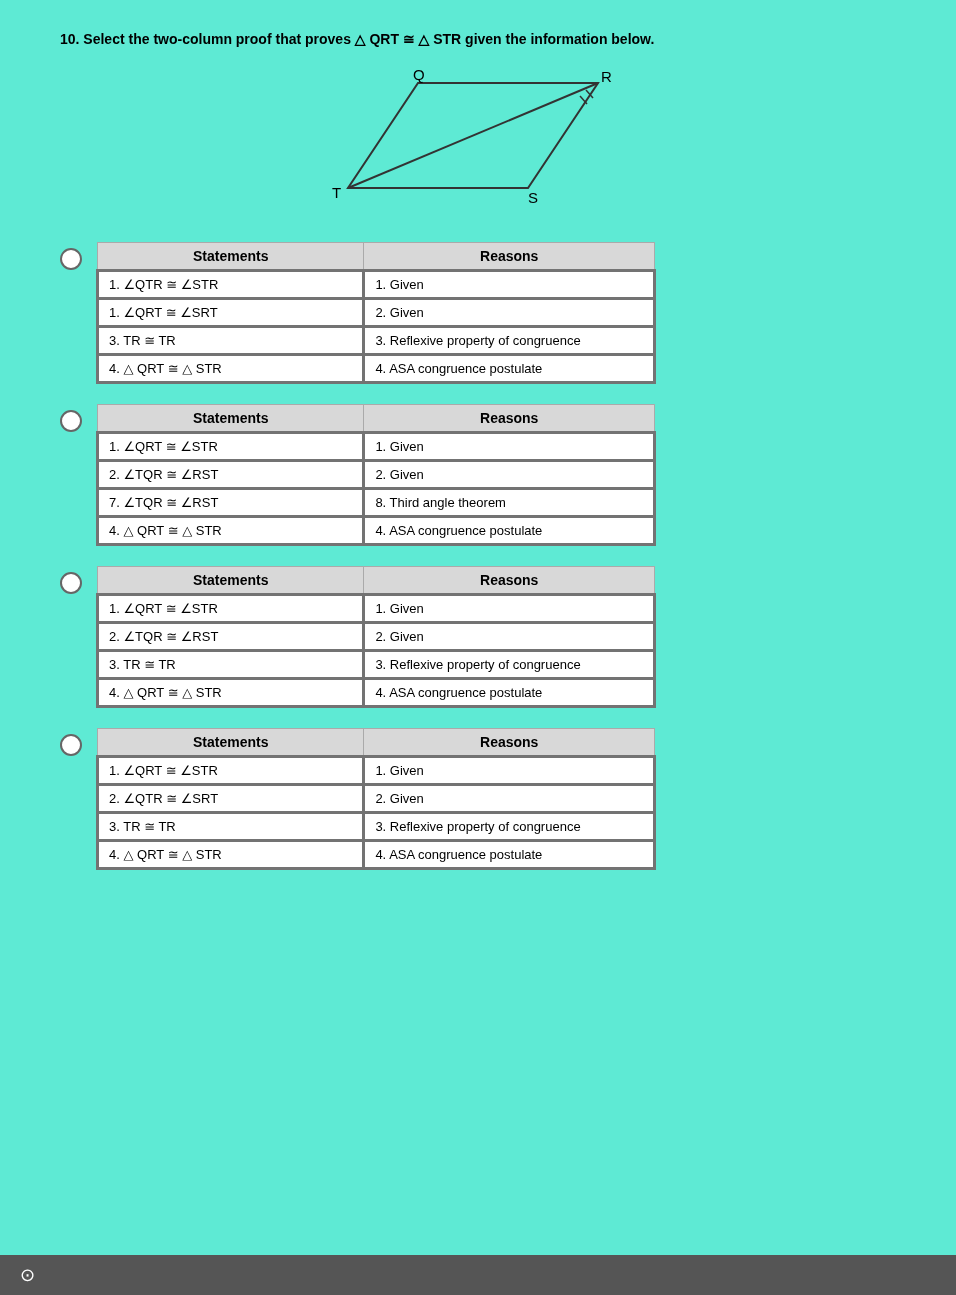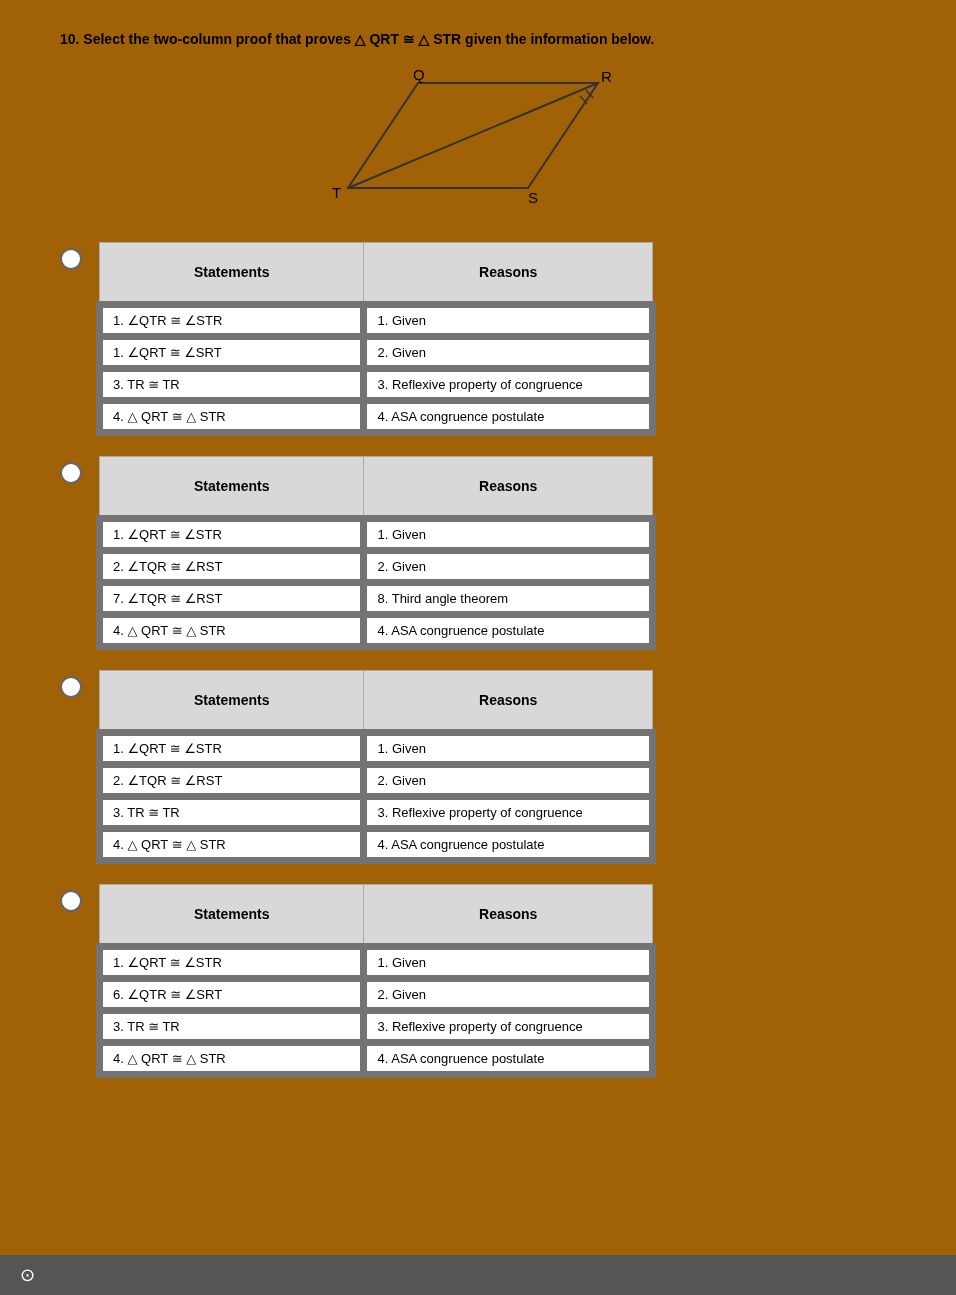--- a/index.html
+++ b/index.html
@@ -4,21 +4,21 @@
   <style>
     * { margin: 0; padding: 0; box-sizing: border-box; }
     body {
       background: #e8e8e8;
       font-family: Arial, sans-serif;
       font-size: 14px;
       width: 956px;
       min-height: 1295px;
     }
     .page {
-      background: #a16207;
+      background: #5eead4;
       width: 956px;
       min-height: 1295px;
       padding: 30px 60px 40px 60px;
       position: relative;
     }
     .question-header {
       font-size: 14px;
       font-weight: bold;
       margin-bottom: 18px;
       line-height: 1.4;
@@ -53,27 +53,27 @@
       cursor: pointer;
     }
     .proof-table {
       border-collapse: collapse;
       flex: 1;
       max-width: 560px;
     }
     .proof-table th {
       background: #d8d8d8;
       font-weight: bold;
-      padding: 21px 10px;
+      padding: 5px 10px;
       border: 1px solid #aaa;
       text-align: center;
       font-size: 14px;
     }
     .proof-table td {
-      border: 7px solid #737373;
+      border: 3px solid #737373;
       padding: 5px 10px;
       vertical-align: top;
       font-size: 13px;
       background: white;
       margin-top: 27px;
     }
     .proof-table td:first-child {
       width: 220px;
     }
     .proof-table td:last-child {
@@ -218,21 +218,21 @@
               <th>Statements</th>
               <th>Reasons</th>
             </tr>
           </thead>
           <tbody>
             <tr>
               <td>1.  ∠QRT ≅ ∠STR</td>
               <td>1. Given</td>
             </tr>
             <tr>
-              <td>6.  ∠QTR ≅ ∠SRT</td>
+              <td>2.  ∠QTR ≅ ∠SRT</td>
               <td>2. Given</td>
             </tr>
             <tr>
               <td>3.  TR ≅ TR</td>
               <td>3. Reflexive property of congruence</td>
             </tr>
             <tr>
               <td>4.  △ QRT ≅ △ STR</td>
               <td>4. ASA congruence postulate</td>
             </tr>

